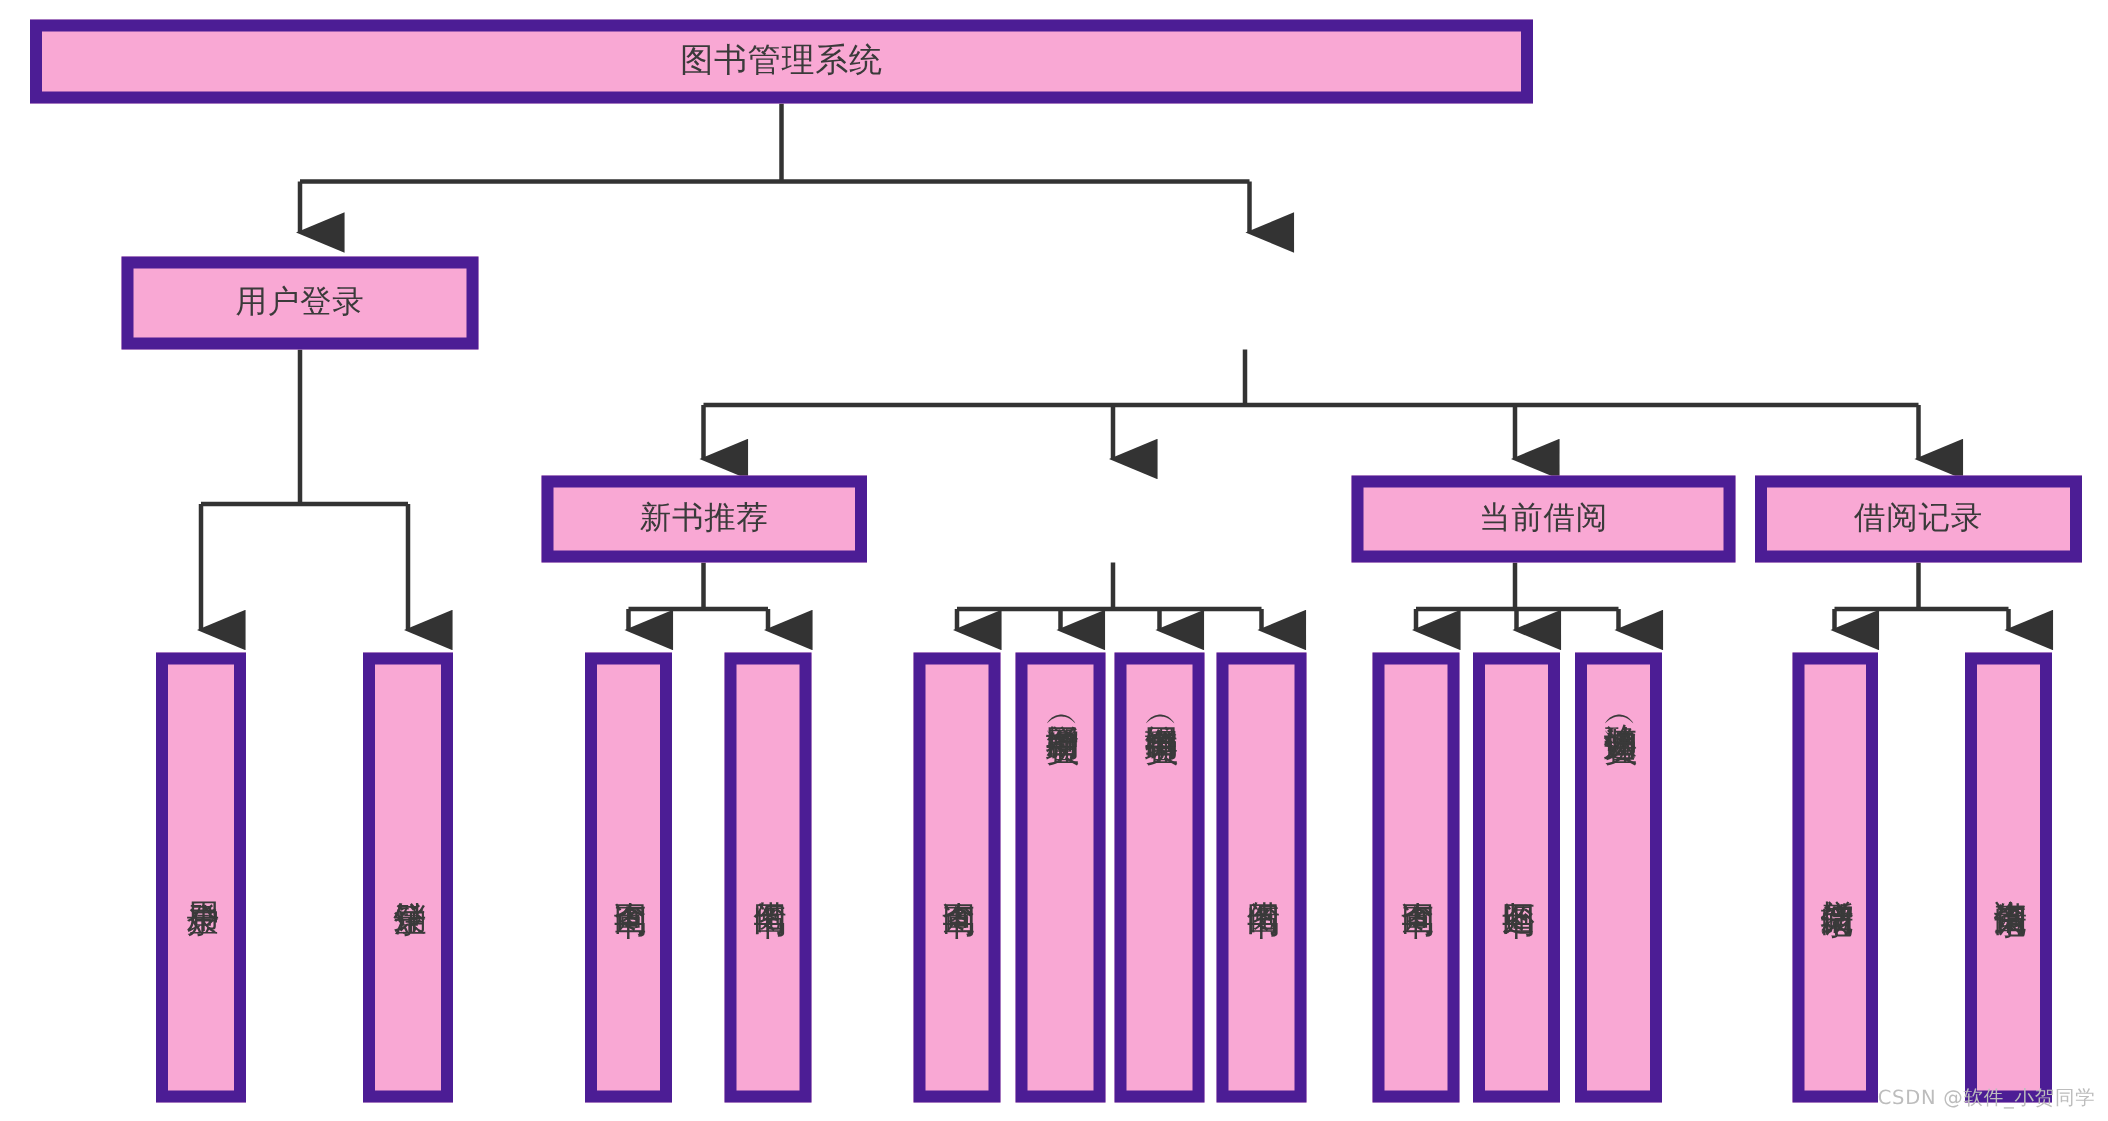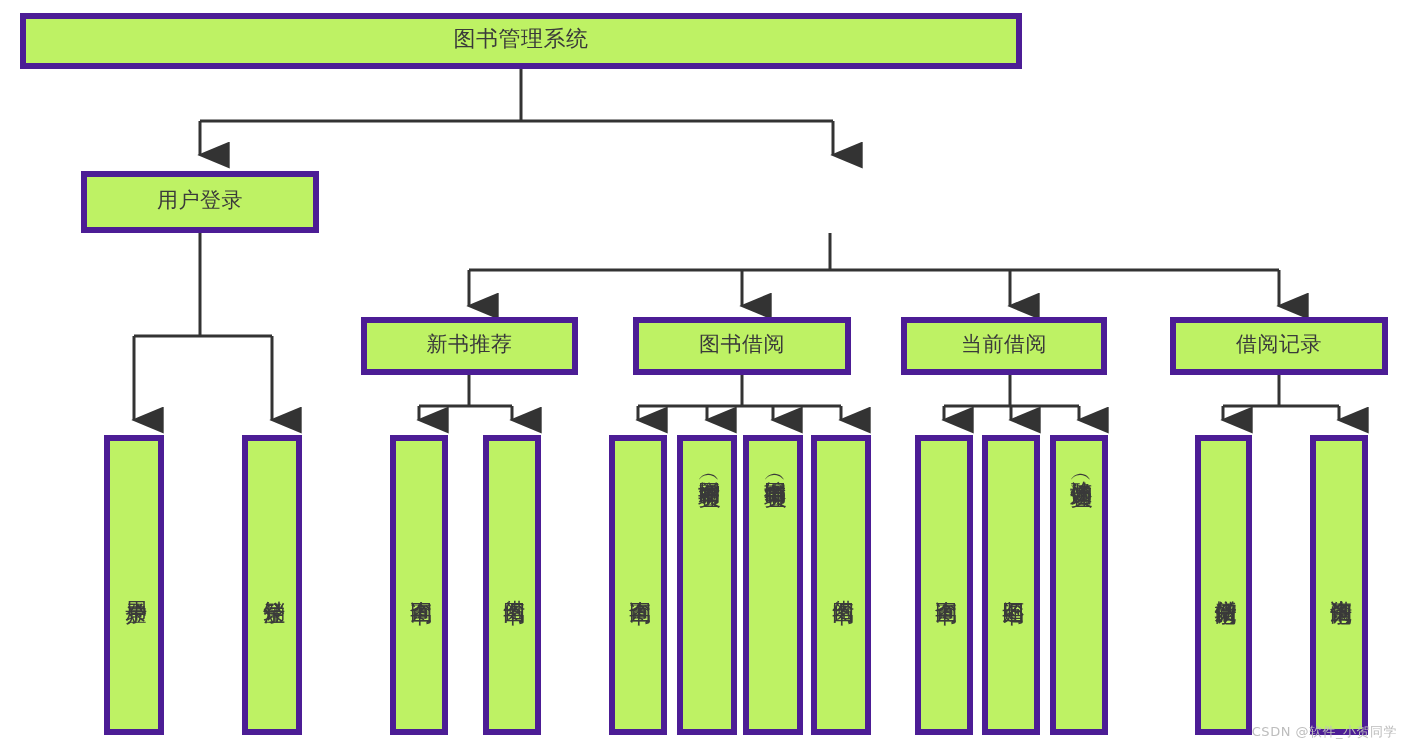--- a/index.html
+++ b/index.html
@@ -21,28 +21,27 @@
     position: absolute;
     left: 0;
     top: 0;
     width: 1405px;
     height: 747px;
     pointer-events: none;
   }
   .node {
     position: absolute;
     box-sizing: border-box;
-    border: 6px solid #4c1d95;
-    background: #bef264;
+    border: 8px solid #4c1d95;
+    background: #f9a8d4;
     display: flex;
     align-items: center;
     justify-content: center;
     color: #3a3a3a;
     text-align: center;
-    font-family: Liberation Mono, monospace;
   }
   .node.horiz {
     font-size: 21px;
     letter-spacing: 0.5px;
     line-height: 1.2;
   }
   .node.root {
     font-size: 22px;
   }
   .node.vert {
@@ -122,22 +121,21 @@
       <path d="M 1223 406 L 1223 420" marker-end="url(#arrow)"></path>
       <path d="M 1339 406 L 1339 420" marker-end="url(#arrow)"></path>
     </g>
   </svg>
 
   <div class="node horiz root" style="left:20px; top:13px; width:1002px; height:56px;">图书管理系统</div>
 
   <div class="node horiz" style="left:81px; top:171px; width:238px; height:62px;">用户登录</div>
 
   <div class="node horiz" style="left:361px; top:317px; width:217px; height:58px;">新书推荐</div>
-  <div class="node horiz" style="left:633px; top:317px; width:218px; height:58px;">图书借阅</div>
-  <div class="node horiz" style="left:901px; top:317px; width:206px; height:58px;">当前借阅</div>
+  <div class="node horiz" style="left:901px; top:317px; width:256px; height:58px;">当前借阅</div>
   <div class="node horiz" style="left:1170px; top:317px; width:218px; height:58px;text-align:right;">借阅记录</div>
 
   <div class="node vert mid" style="left:104px; top:435px; width:60px; height:300px;">用户登录</div>
   <div class="node vert mid" style="left:242px; top:435px; width:60px; height:300px;">注销登录</div>
 
   <div class="node vert mid" style="left:390px; top:435px; width:58px; height:300px;">查询图书</div>
   <div class="node vert mid" style="left:483px; top:435px; width:58px; height:300px;">借阅图书</div>
 
   <div class="node vert mid" style="left:609px; top:435px; width:58px; height:300px;">查询图书</div>
   <div class="node vert" style="left:677px; top:435px; width:60px; height:300px;">新增图书（管理员）</div>

